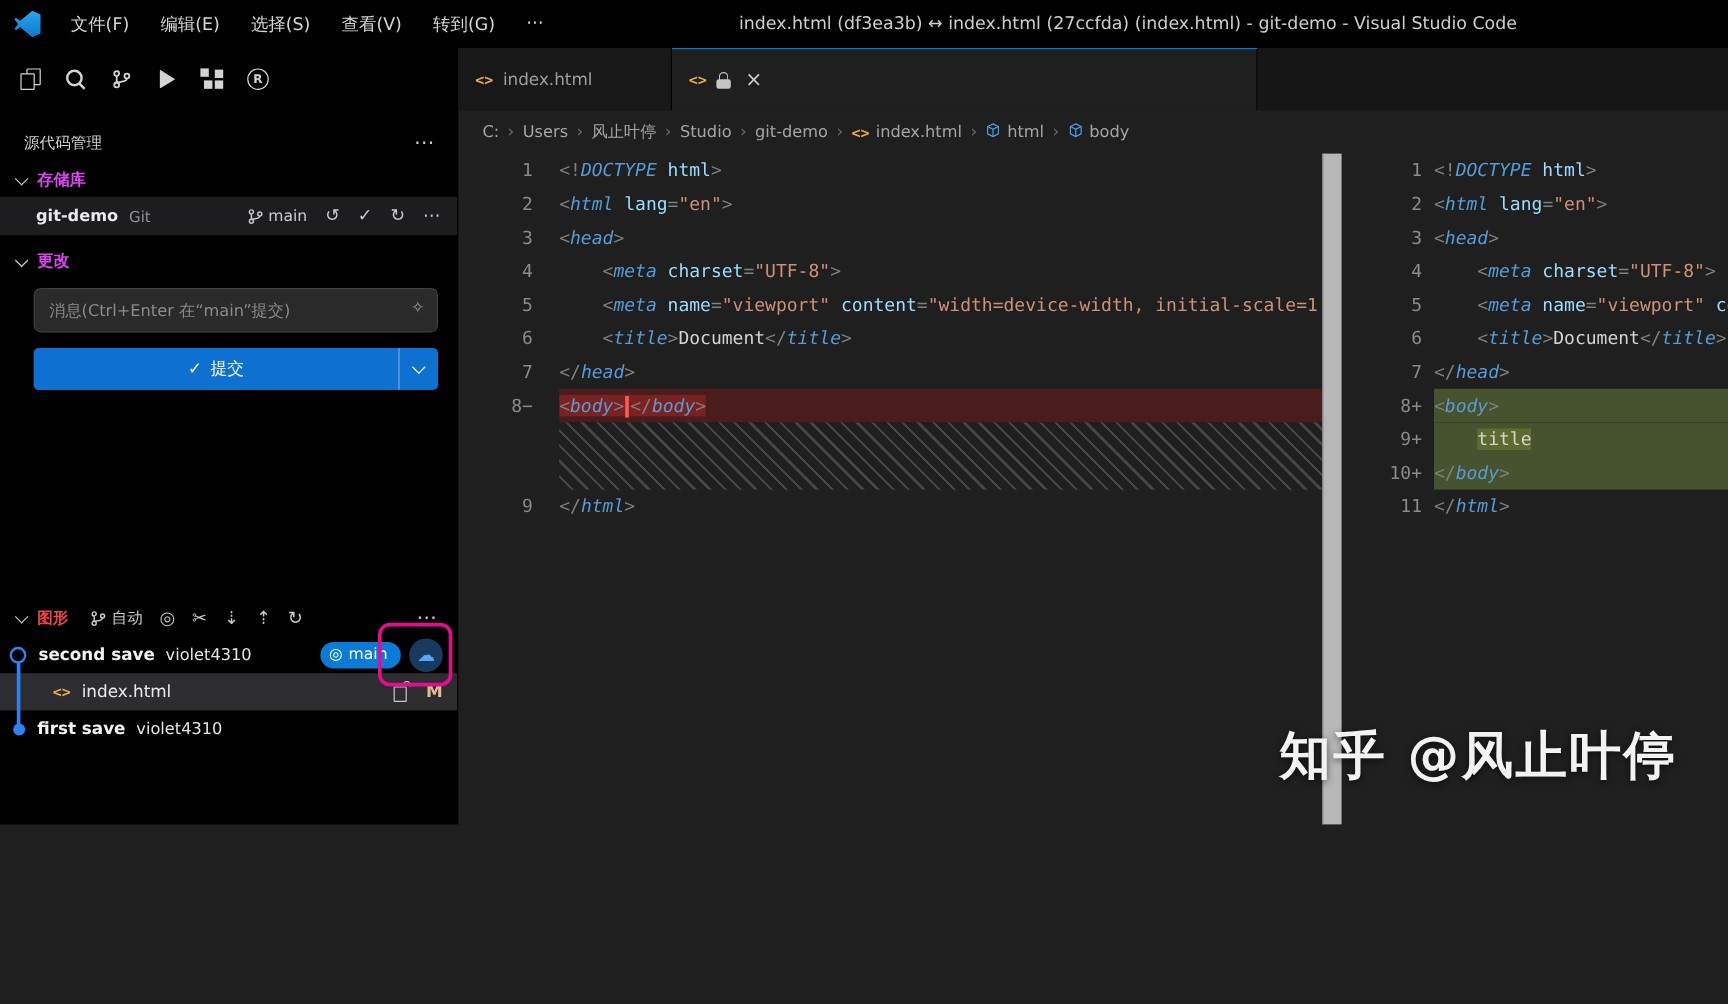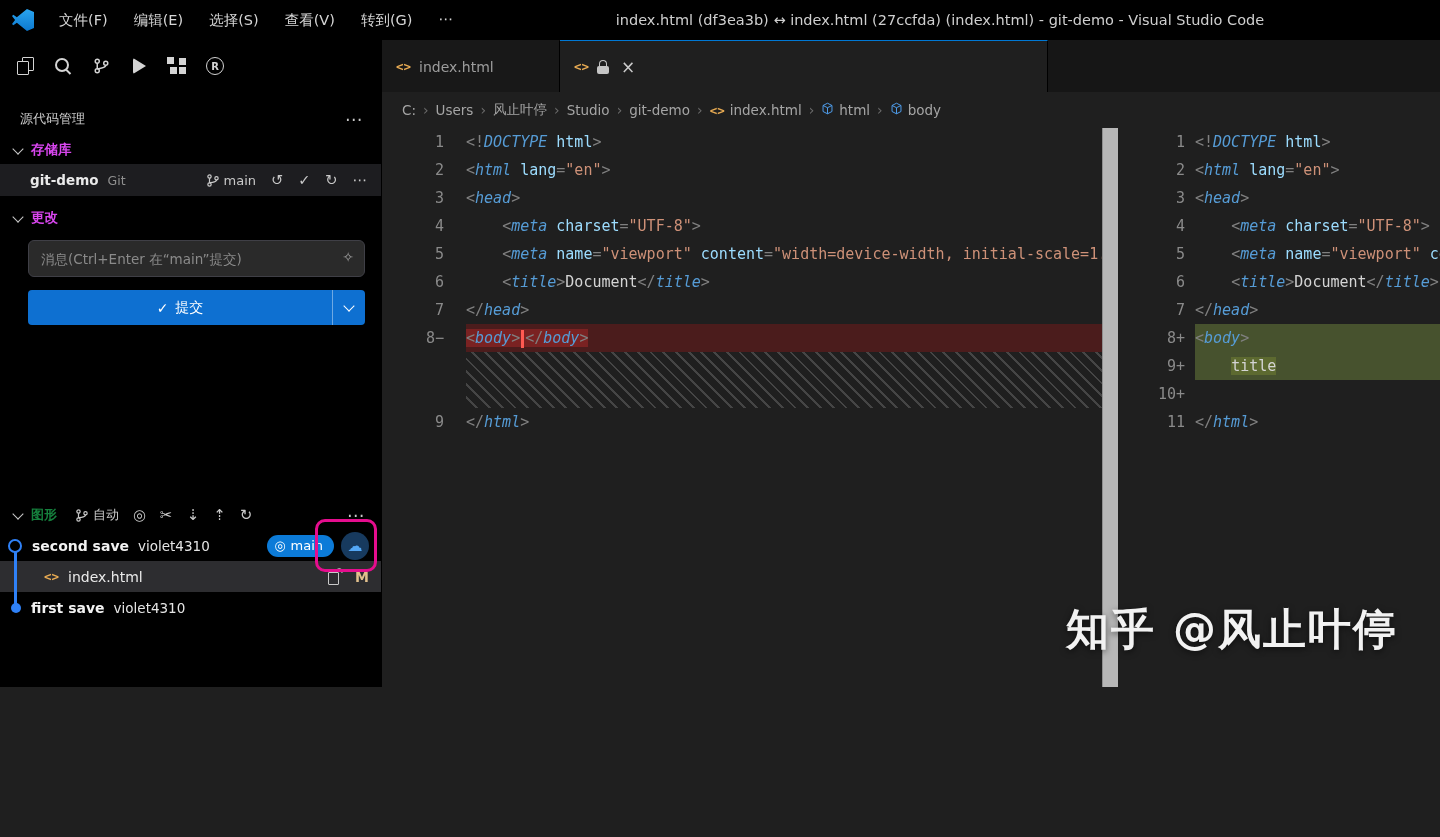--- a/index.html
+++ b/index.html
@@ -61,21 +61,21 @@
   input.msg { width:100%; box-sizing:border-box; height:37px; background:#2a2a2a; border:1px solid #3f3f46; border-radius:6px; color:#0ea5e9; padding:0 32px 0 12px; font-size:13.5px; font-family:inherit; outline:none; }
   input.msg::placeholder { color:#8a8a8a; }
   .sparkle { position:absolute; right:11px; top:9px; color:#9d9d9d; font-size:14px; }
   .commit-btn { margin:13px 16px 0 28px; height:35px; background:#0e70d1; display:flex; border-radius:4px; overflow:hidden; color:#fff; font-size:14px; }
   .commit-main { flex:1; display:flex; align-items:center; justify-content:center; gap:7px; font-weight:500; }
   .commit-arrow { width:32px; border-left:1px solid rgba(255,255,255,.4); display:flex; align-items:center; justify-content:center; }
   .commit-arrow .chev { border-color:#fff; margin:-3px 0 0 0; }
   .spacer { flex:1; }
 
   .graph-head { display:flex; align-items:center; height:30px; padding:0 16px 0 12px; font-size:13px; }
-  .graph-title { font-weight:700; color:#15803d; display:flex; align-items:center; }
+  .graph-title { font-weight:700; color:#ef4444; display:flex; align-items:center; }
   .g-icons { display:flex; gap:14px; margin-left:18px; color:#c9c9c9; align-items:center; font-size:15px; flex:1; }
   .g-auto { display:flex; align-items:center; gap:4px; font-size:13px; }
   .g-icons .dots { margin-left:auto; }
   .graph-rows { position:relative; margin-bottom:64px; }
   .g-vline { position:absolute; left:14px; top:16px; width:2.5px; height:61px; background:#2f81f7; z-index:2; }
   .g-row { height:31px; display:flex; align-items:center; padding:0 12px 0 8px; position:relative; font-size:14px; }
   .g-row.sel { background:#2d2d30; }
   .ring { width:14px; height:14px; border:2.5px solid #2f81f7; border-radius:50%; box-sizing:border-box; background:#000; z-index:3; flex:none; }
   .cdot { width:10px; height:10px; background:#2f81f7; border-radius:50%; margin-left:3px; z-index:3; flex:none; }
   .g-title2 { font-weight:600; color:#f2f2f2; margin-left:10px; white-space:nowrap; }
@@ -412,20 +412,21 @@
             <div class="cl add">
               <span class="gut">8+</span>
               <span class="txt"><span class="p">&lt;</span><span class="k">body</span><span class="p">&gt;</span></span>
             </div>
             <div class="cl add">
               <span class="gut">9+</span>
               <span class="txt"><span class="x">    </span><span class="x chadd">title</span></span>
             </div>
             <div class="cl add">
               <span class="gut">10+</span>
+              <span class="txt"><span class="p">&lt;/</span><span class="k">body</span><span class="p">&gt;</span></span>
             </div>
             <div class="cl">
               <span class="gut">11</span>
               <span class="txt"><span class="p">&lt;/</span><span class="k">html</span><span class="p">&gt;</span></span>
             </div>
           </div>
       </div>
 
       <div class="watermark">知乎 @风止叶停</div>
     </div>

